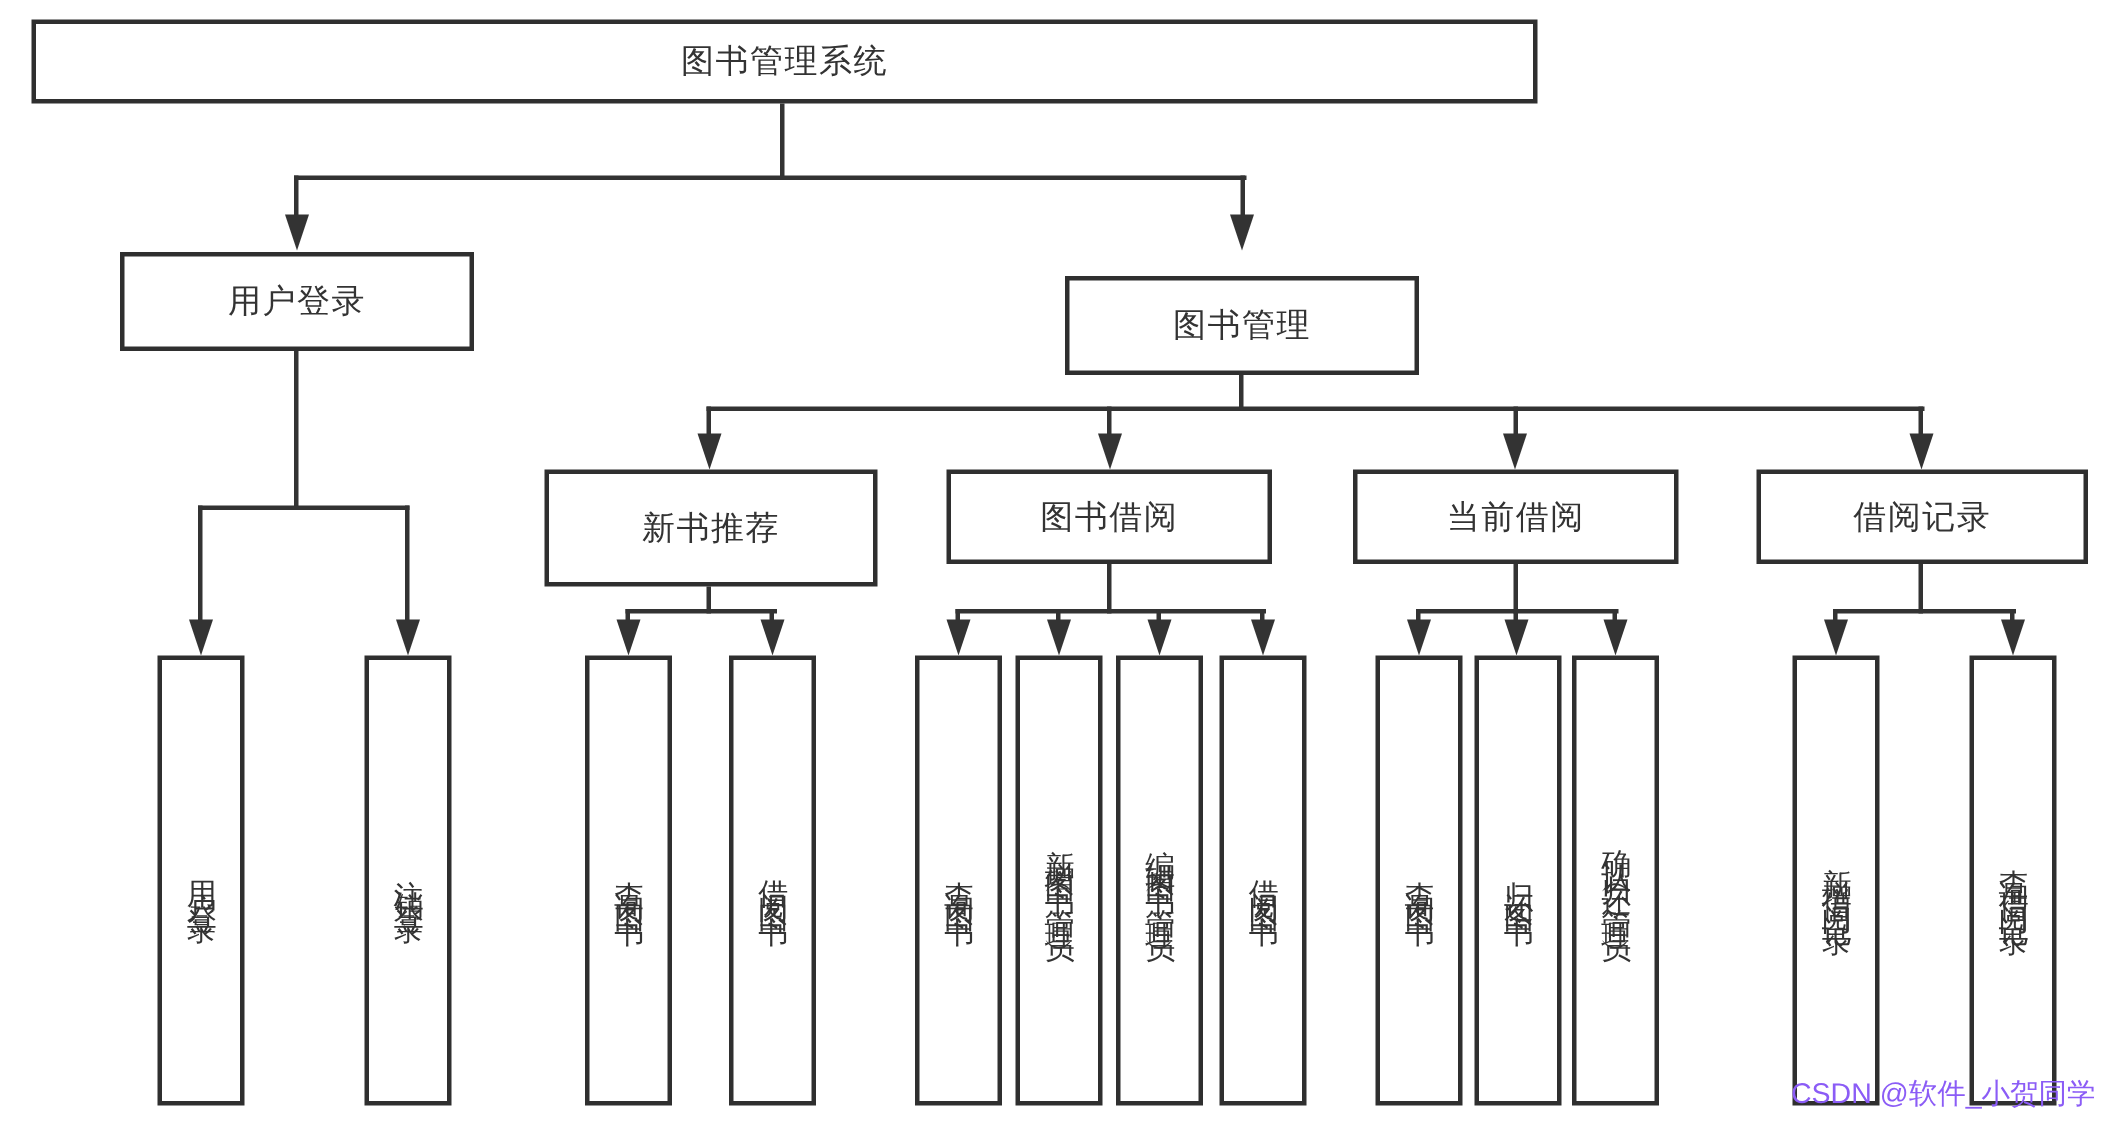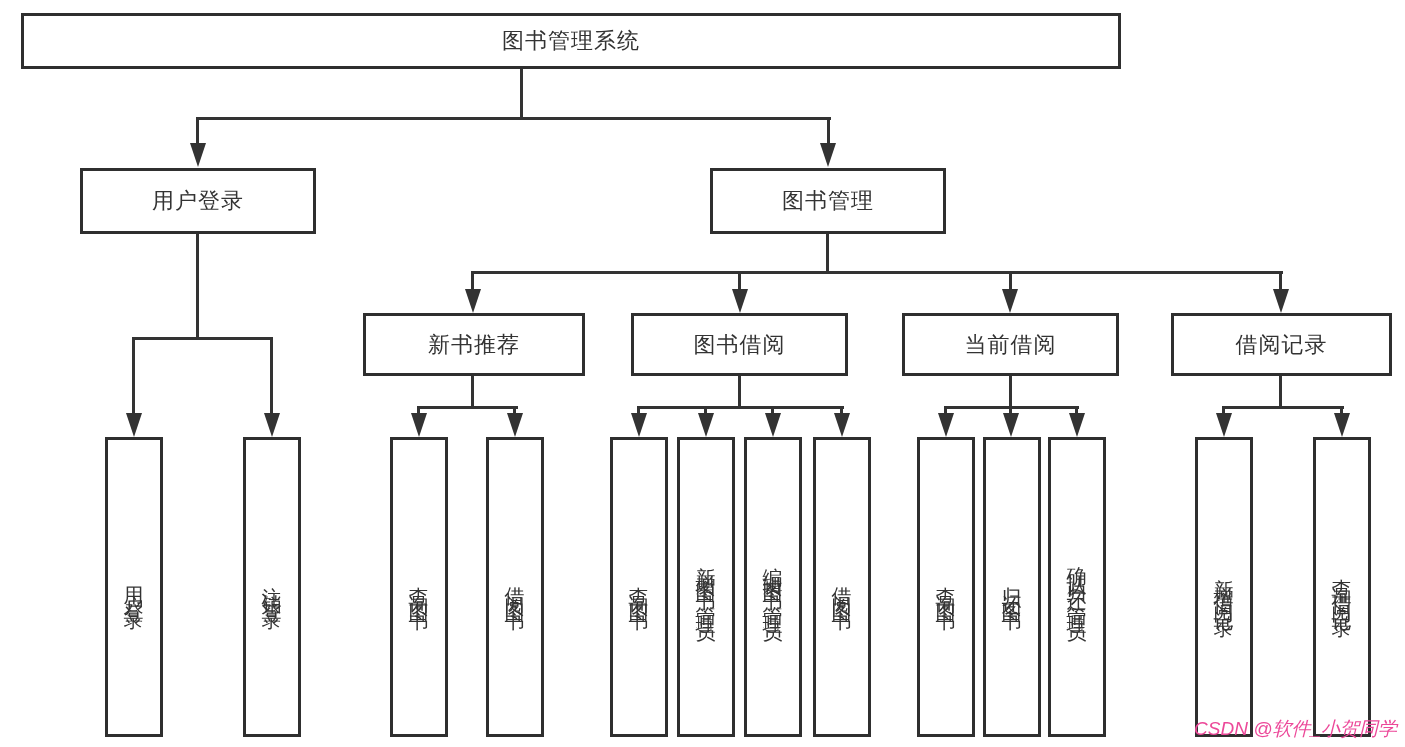--- a/index.html
+++ b/index.html
@@ -24,43 +24,43 @@
     font-size:20px; color:#333333; letter-spacing:8px; line-height:1;
   }
   .line { position:absolute; background:#333333; z-index:1; }
   .arrow {
     position:absolute; width:0; height:0; z-index:1;
     border-left:8px solid transparent; border-right:8px solid transparent;
     border-top:24px solid #333333;
   }
   .watermark {
     position:absolute; right:8px; top:716px;
-    font-size:19px; color:#ec4899; z-index:5; white-space:nowrap;font-style:italic;
+    font-size:19px; color:#8b5cf6; z-index:5; white-space:nowrap;
   }
 </style>
 </head>
 <body>
 
 <div class="canvas">
 
-  <div class="hbox" style="left:21px;top:13px;width:1100px;height:56px">
+  <div class="hbox" style="left:21px;top:13px;width:1004px;height:56px">
     <span>图书管理系统</span>
   </div>
 
   <div class="line" style="left:520px;top:66px;width:3px;height:53px"></div>
   <div class="line" style="left:196px;top:117px;width:635px;height:3px"></div>
   <div class="line" style="left:196px;top:117px;width:3px;height:29px"></div>
   <div class="arrow" style="left:190px;top:143px"></div>
   <div class="line" style="left:827px;top:117px;width:3px;height:29px"></div>
   <div class="arrow" style="left:820px;top:143px"></div>
 
   <div class="hbox" style="left:80px;top:168px;width:236px;height:66px">
     <span>用户登录</span>
   </div>
-  <div class="hbox" style="left:710px;top:168px;width:236px;height:66px">
+  <div class="hbox" style="left:710px;top:184px;width:236px;height:66px">
     <span>图书管理</span>
   </div>
 
   <div class="line" style="left:196px;top:234px;width:3px;height:105px"></div>
   <div class="line" style="left:132px;top:337px;width:141px;height:3px"></div>
   <div class="line" style="left:132px;top:337px;width:3px;height:78px"></div>
   <div class="arrow" style="left:126px;top:413px"></div>
   <div class="line" style="left:270px;top:337px;width:3px;height:78px"></div>
   <div class="arrow" style="left:264px;top:413px"></div>
 
@@ -68,21 +68,21 @@
   <div class="line" style="left:471px;top:271px;width:812px;height:3px"></div>
   <div class="line" style="left:471px;top:271px;width:3px;height:20px"></div>
   <div class="arrow" style="left:465px;top:289px"></div>
   <div class="line" style="left:738px;top:271px;width:3px;height:20px"></div>
   <div class="arrow" style="left:732px;top:289px"></div>
   <div class="line" style="left:1009px;top:271px;width:3px;height:20px"></div>
   <div class="arrow" style="left:1002px;top:289px"></div>
   <div class="line" style="left:1279px;top:271px;width:3px;height:20px"></div>
   <div class="arrow" style="left:1273px;top:289px"></div>
 
-  <div class="hbox" style="left:363px;top:313px;width:222px;height:63px">
+  <div class="hbox" style="left:363px;top:313px;width:222px;height:78px">
     <span>新书推荐</span>
   </div>
   <div class="hbox" style="left:902px;top:313px;width:217px;height:63px">
     <span>当前借阅</span>
   </div>
   <div class="hbox" style="left:631px;top:313px;width:217px;height:63px">
     <span>图书借阅</span>
   </div>
   <div class="hbox" style="left:1171px;top:313px;width:221px;height:63px">
     <span>借阅记录</span>

